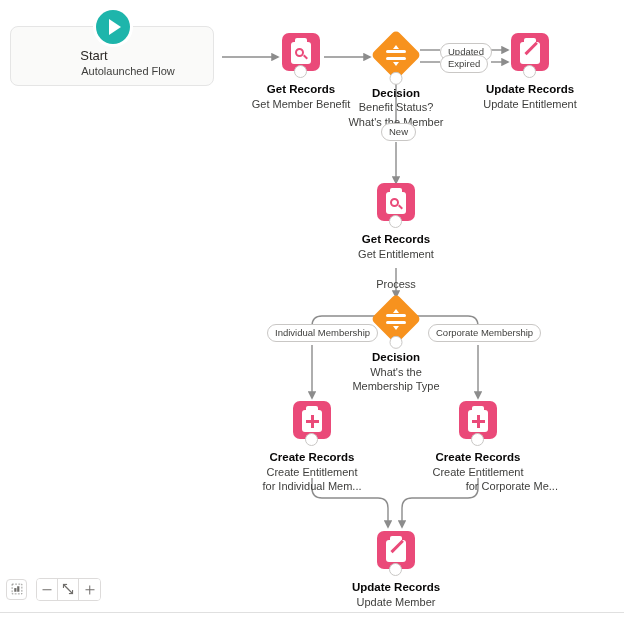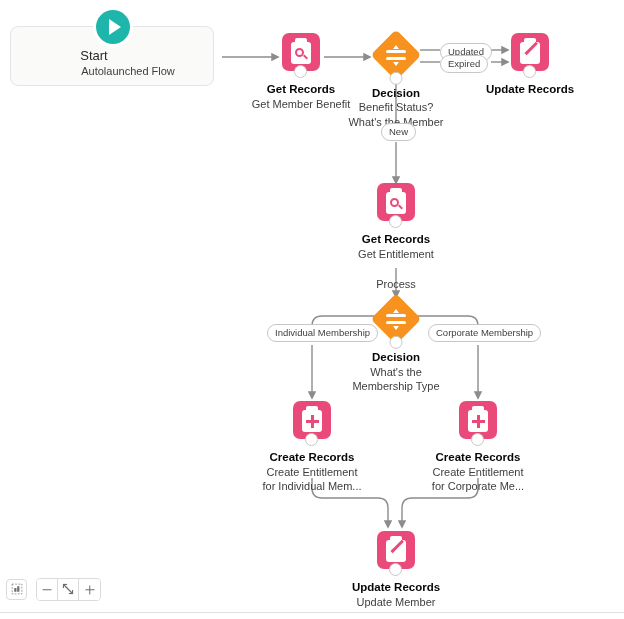--- a/index.html
+++ b/index.html
@@ -413,20 +413,21 @@
     </div>
 
     <div class="el" style="left:530px; top:33px;">
       <div class="el-icon">
         <span class="clip-tab"></span>
         <span class="clip"></span>
         <span class="g-pen"></span>
         <span class="el-badge"></span>
       </div>
       <div class="el-label">Update Records</div>
+      <div class="el-name">Update Entitlement</div>
     </div>
 
     <div class="el" style="left:396px; top:183px;">
       <div class="el-icon">
         <span class="clip-tab"></span>
         <span class="clip"></span>
         <span class="g-mag"></span>
         <span class="el-badge"></span>
       </div>
       <div class="el-label">Get Records</div>
@@ -465,21 +466,21 @@
     <div class="el" style="left:478px; top:401px;">
       <div class="el-icon">
         <span class="clip-tab"></span>
         <span class="clip"></span>
         <span class="g-plus-v"></span>
         <span class="g-plus-h"></span>
         <span class="el-badge"></span>
       </div>
       <div class="el-label">Create Records</div>
       <div class="el-name">Create Entitlement</div>
-      <div class="el-name" style="margin-top:0;">for Corporate Me...</div>
+      <div class="el-name" style="margin-top:0;text-align:right;">for Corporate Me...</div>
     </div>
 
     <div class="el" style="left:396px; top:531px;">
       <div class="el-icon">
         <span class="clip-tab"></span>
         <span class="clip"></span>
         <span class="g-pen"></span>
         <span class="el-badge"></span>
       </div>
       <div class="el-label">Update Records</div>

